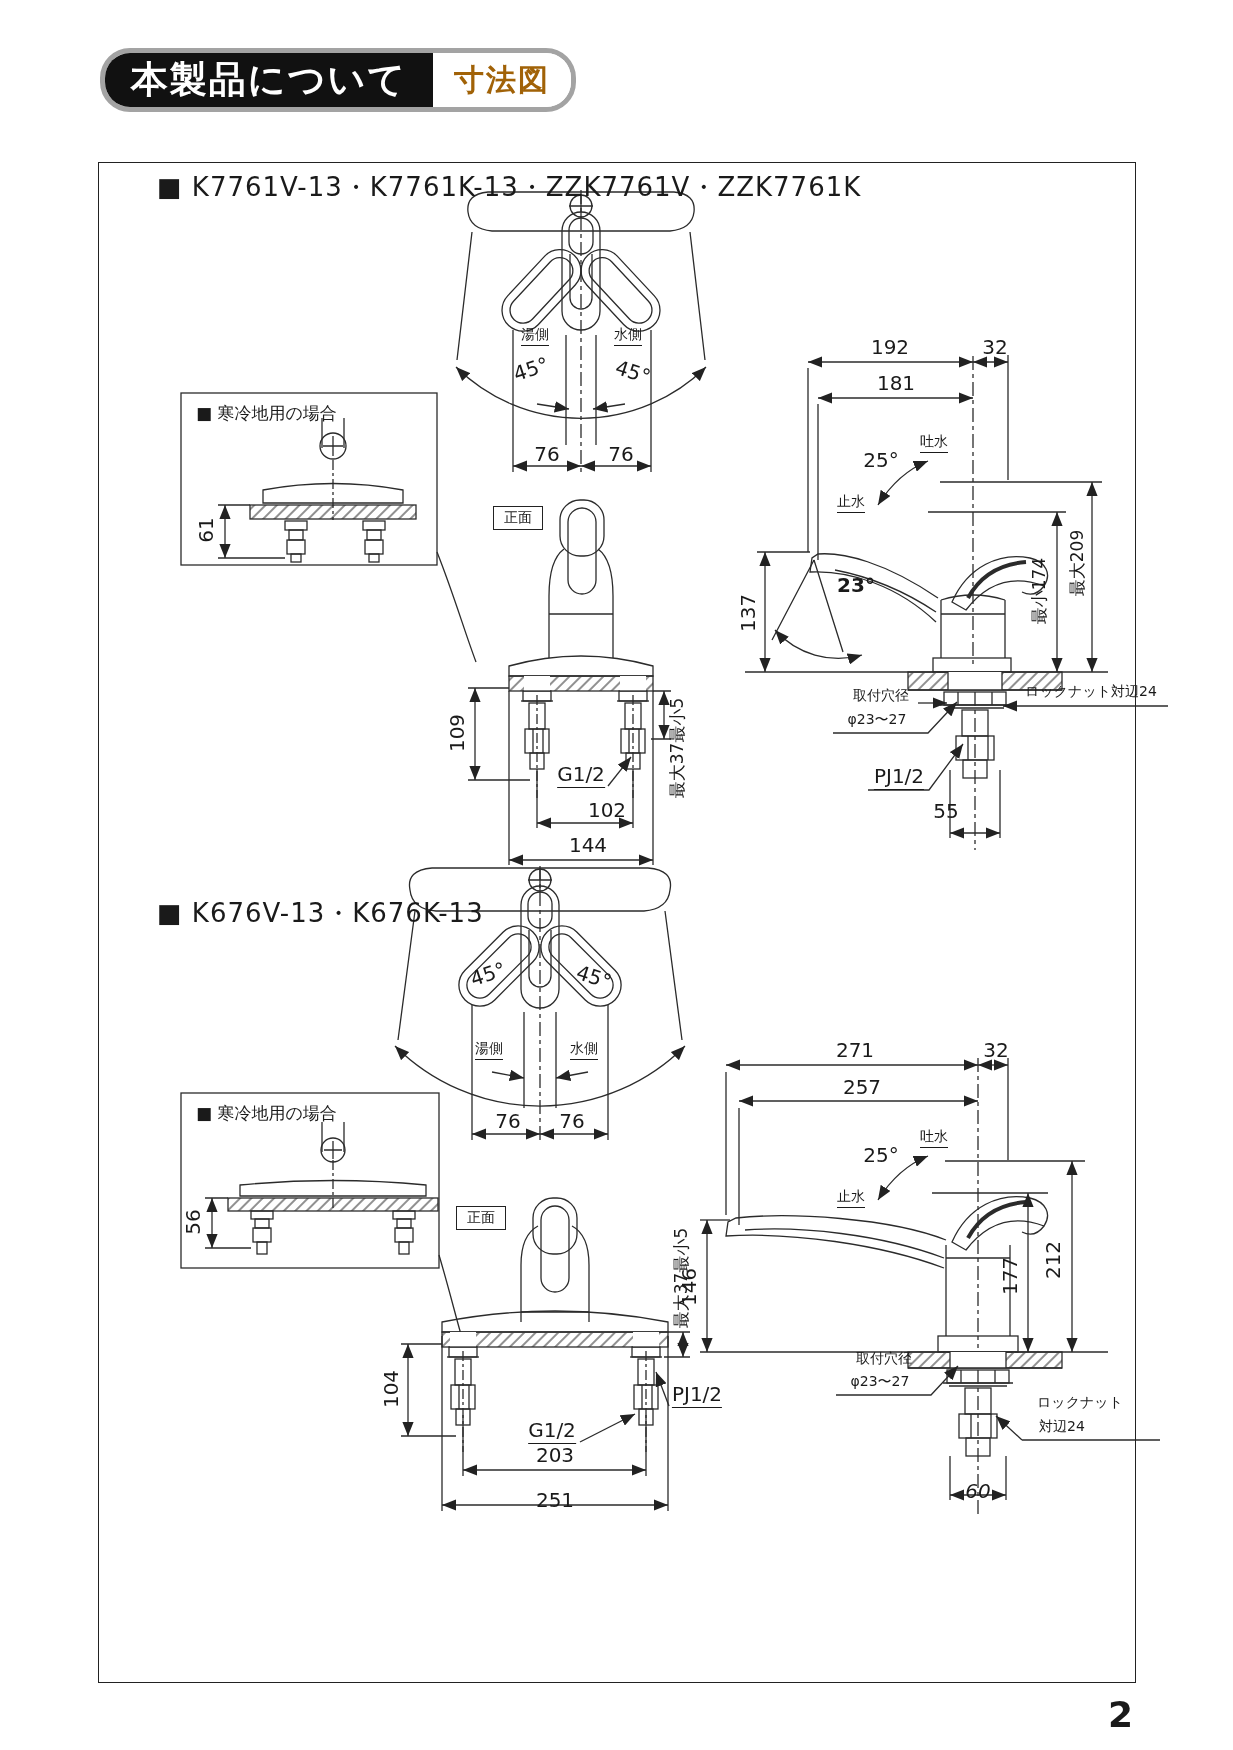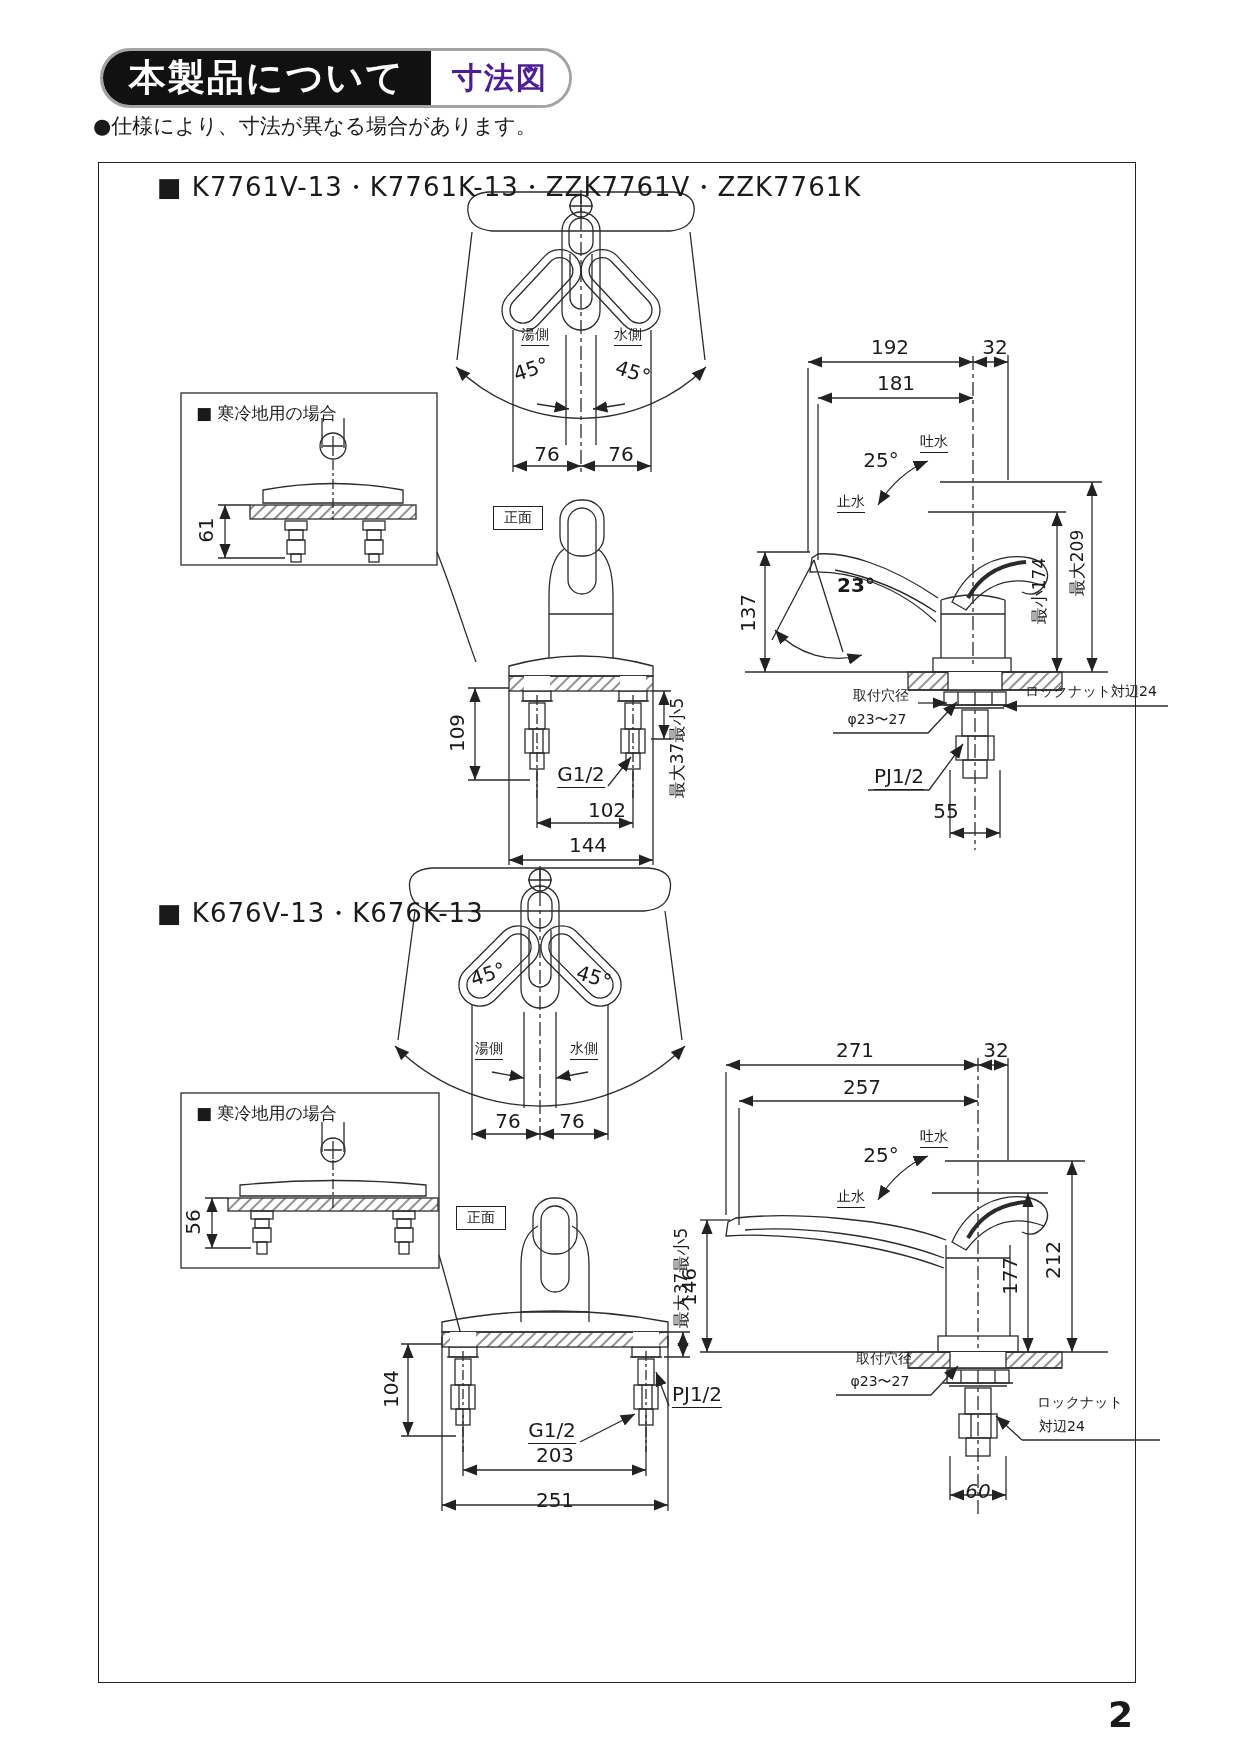--- a/index.html
+++ b/index.html
@@ -1,23 +1,23 @@
 <!DOCTYPE html>
 <html><head>
 <meta charset="utf-8">
 <style>
   html,body{margin:0;padding:0;background:#fff;}
   .page{position:relative;width:1233px;height:1750px;background:#fff;overflow:hidden;
         font-family:"DejaVu Sans","Liberation Sans",sans-serif;color:#1a1a1a;}
   .frame{position:absolute;left:98px;top:162px;width:1036px;height:1519px;border:1.6px solid #222;}
-  .hdr{position:absolute;left:100px;top:48px;width:466px;height:54px;border:3px solid #a3a3a3;
+  .hdr{position:absolute;left:100px;top:48px;width:466px;height:54px;border:5px solid #a3a3a3;
        border-radius:30px;overflow:hidden;display:flex;}
   .hdr-left{background:#111;color:#fff;flex:1;display:flex;align-items:center;justify-content:center;
        font-size:37px;font-weight:bold;letter-spacing:2px;}
-  .hdr-right{background:#fff;color:#4c1d95;width:138px;display:flex;align-items:center;justify-content:center;
+  .hdr-right{background:#fff;color:#a16207;width:138px;display:flex;align-items:center;justify-content:center;
        font-size:30px;font-weight:bold;letter-spacing:2px;}
   .note{position:absolute;left:93px;top:112px;font-size:21px;}
   .sec-title{position:absolute;font-size:26px;letter-spacing:1px;white-space:nowrap;margin-left:12px;}
   .lbl{position:absolute;font-size:20px;white-space:nowrap;transform:translate(-50%,-50%);}
   .jp{font-size:14px;}
   .sm{font-size:17px;}
   .rot{transform:translate(-50%,-50%) rotate(-90deg);}
   .rl{transform:translate(-50%,-50%) rotate(-18deg);}
   .rr{transform:translate(-50%,-50%) rotate(18deg);}
   .ul{border-bottom:1.6px solid #1a1a1a;padding-bottom:1px;}
@@ -281,21 +281,20 @@
       <path d="M950,1456 V1500 M1006,1456 V1500"></path>
       <path d="M950,1495 H1006" marker-start="url(#ar)" marker-end="url(#ar)"></path>
     </g>
   </g>
 </svg>
 
 <div class="hdr">
   <div class="hdr-left">本製品について</div>
   <div class="hdr-right">寸法図</div>
 </div>
-<div class="note">●仕様により、寸法が異なる場合があります。</div>
 <div class="frame"></div>
 
 <div class="sec-title" style="left:145px;top:170px;">■ K7761V-13・K7761K-13・ZZK7761V・ZZK7761K</div>
 <div class="lbl jp ul" style="left:535px;top:336px;">湯側</div>
 <div class="lbl rl" style="left:531px;top:369px;">45°</div>
 <div class="lbl jp ul" style="left:628px;top:336px;">水側</div>
 <div class="lbl rr" style="left:633px;top:372px;">45°</div>
 <div class="lbl" style="left:547px;top:454px;">76</div>
 <div class="lbl" style="left:621px;top:454px;">76</div>
 <div class="inset-title" style="left:196px;top:402px;">■ 寒冷地用の場合</div>

